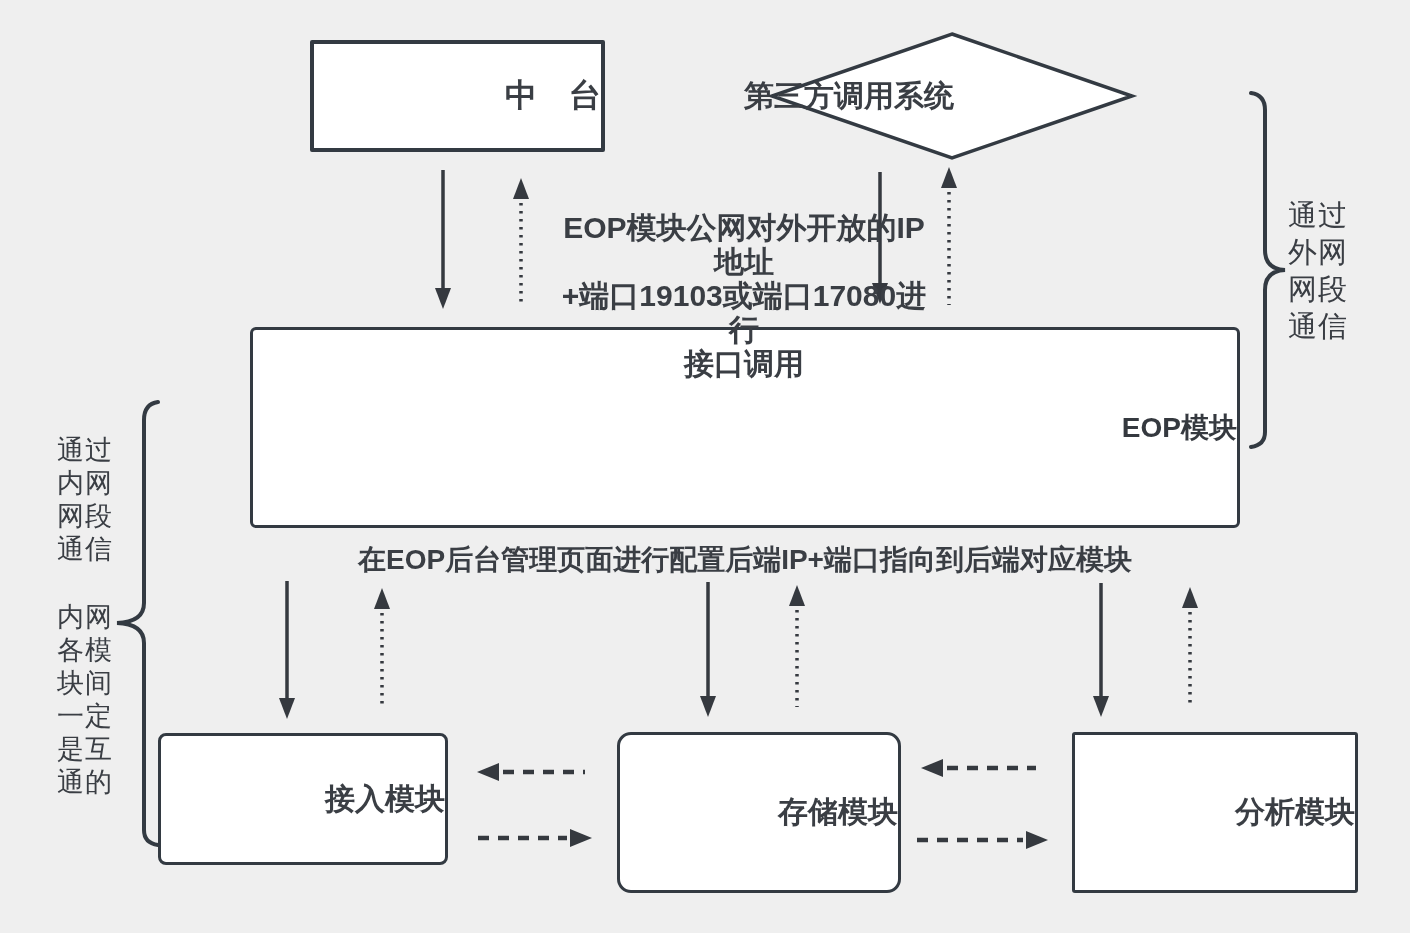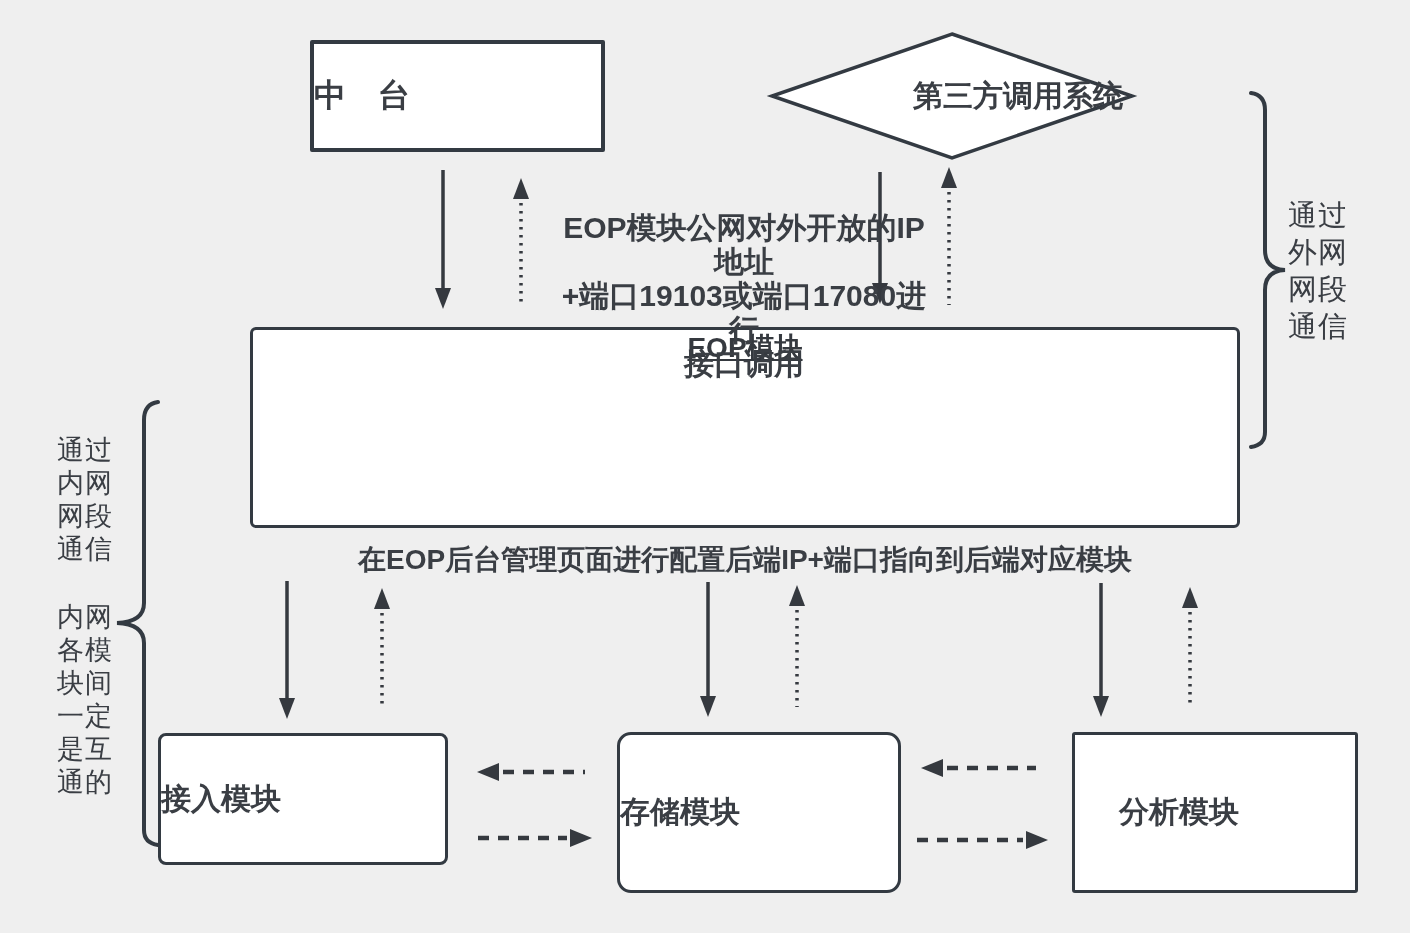--- a/index.html
+++ b/index.html
@@ -10,40 +10,40 @@
     font-family:"Liberation Sans","DejaVu Sans",sans-serif;
     color:#35393f;
     overflow:hidden;
   }
   .layer{position:absolute;left:0;top:0;width:1410px;height:933px;}
   .node{
     position:absolute;
     background:#ffffff;
     border:3px solid #333a42;
     box-sizing:border-box;
-    display:flex;align-items:center;justify-content:flex-start;
+    display:flex;align-items:center;justify-content:flex-end;
     text-align:center;
   }
   .node-label{
     font-weight:bold;
     font-size:30px;
     color:#3a3e44;
     white-space:pre-line;
   }
   #node-zhongtai{left:310px;top:40px;width:295px;height:112px;border-width:4px;border-radius:2px;}
   #node-zhongtai .node-label{font-size:32px;}
-  #node-eop{left:250px;top:327px;width:990px;height:201px;border-radius:6px;flex-direction:column;text-decoration:underline;}
+  #node-eop{left:250px;top:327px;width:990px;height:201px;border-radius:6px;flex-direction:row;}
   #node-eop .eop-title{font-weight:bold;font-size:28px;line-height:36px;}
   #node-eop .eop-desc{font-weight:bold;font-size:28px;line-height:36px;white-space:pre-line;}
   #node-access{left:158px;top:733px;width:290px;height:132px;border-radius:8px;}
   #node-storage{left:617px;top:732px;width:284px;height:161px;border-radius:14px;}
   #node-analysis{left:1072px;top:732px;width:286px;height:161px;border-radius:3px;padding-left:44px;}
   .diamond-label{
-    position:absolute;left:763px;top:34px;width:360px;height:124px;
-    display:flex;align-items:center;justify-content:flex-end;
+    position:absolute;left:744px;top:34px;width:360px;height:124px;
+    display:flex;align-items:center;justify-content:flex-start;
     font-weight:bold;font-size:30px;color:#3a3e44;
   }
   .annotation{
     position:absolute;
     font-weight:bold;
     color:#3a3e44;
     white-space:pre-line;
   }
   #ann-external-api{
     left:559px;top:211px;width:370px;

